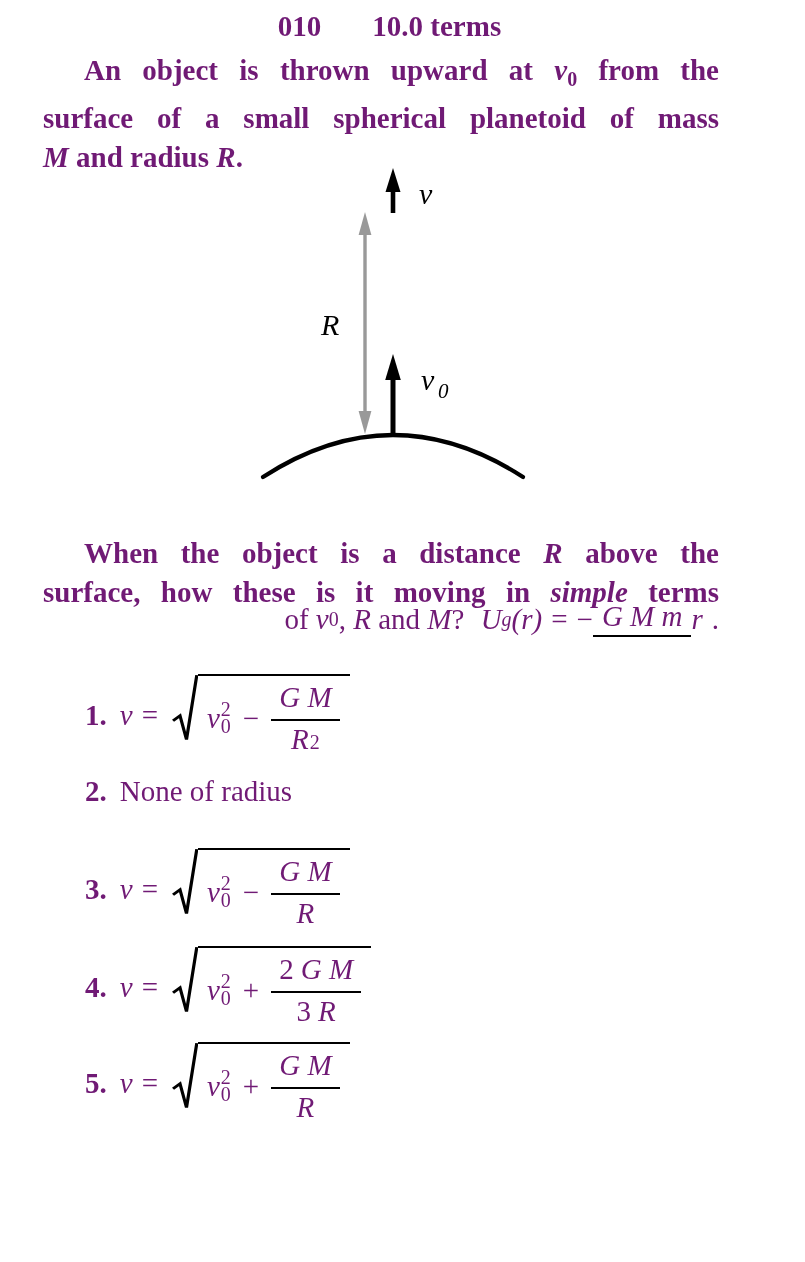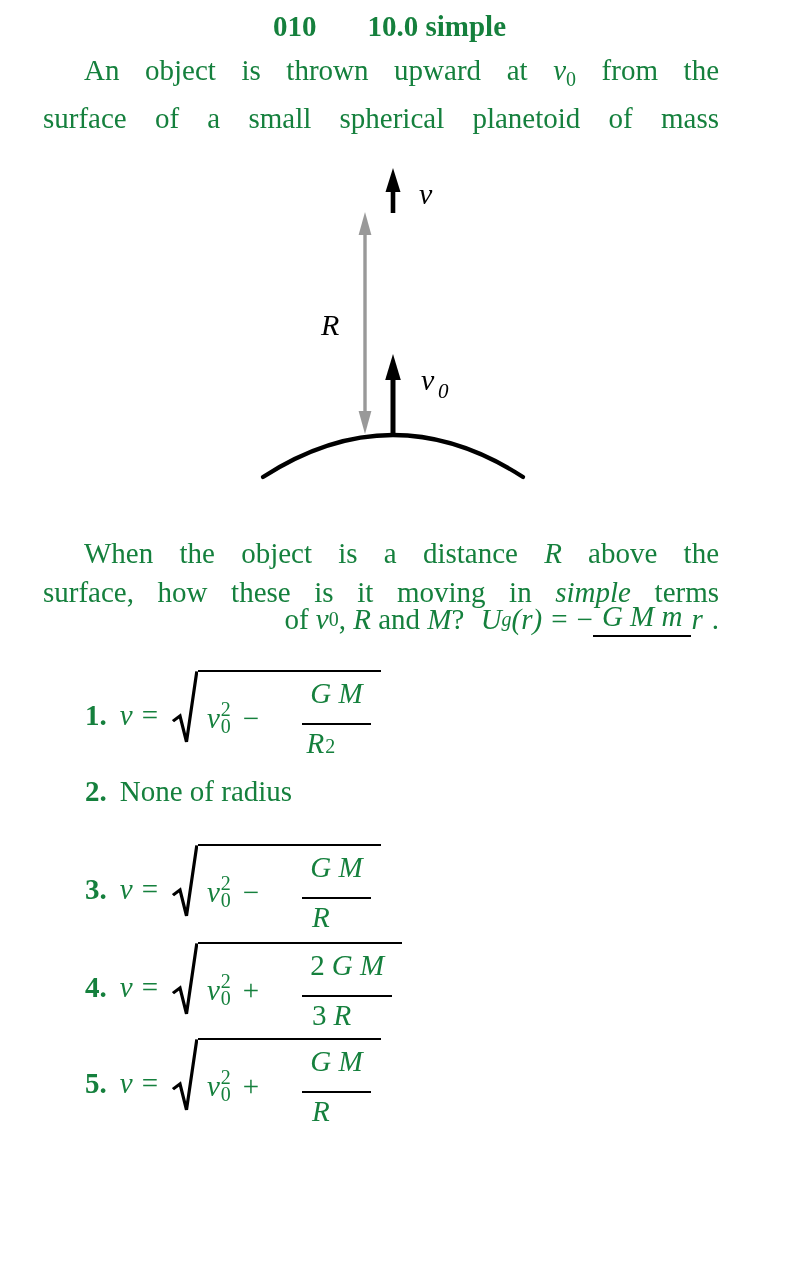--- a/index.html
+++ b/index.html
@@ -1,33 +1,33 @@
 <!DOCTYPE html>
 <html><head>
 <meta charset="utf-8">
 <style>
   html,body{margin:0;padding:0;background:#ffffff;}
   .page{
     position:relative;
     width:805px;height:1262px;
     background:#ffffff;
-    color:#15803d;
+    color:#701a75;
     font-family:"Liberation Serif", serif;
     font-size:29px;
     overflow:hidden;
   }
   
   .title{
     position:absolute;top:10px;left:0;width:779px;
     display:flex;justify-content:center;gap:51px;
     font-weight:bold;line-height:32px;
   }
   
   .para{position:absolute;left:43px;width:676px;}
-  .line{line-height:39px;white-space:nowrap;}
+  .line{line-height:39px;white-space:nowrap;font-weight:bold;}
   .jline{ text-align:justify; text-align-last:justify; white-space:normal; }
   .indent{padding-left:41px;}
   .m{font-style:italic;}
   .sub{font-size:20px;vertical-align:-6px;}
   
   .eq-line{
     position:absolute;left:43px;top:583px;height:72px;width:676px;
     display:flex;align-items:center;white-space:pre;justify-content:flex-end;
   }
   .frac{display:inline-flex;flex-direction:row;align-items:center;line-height:1.08;}
@@ -55,39 +55,40 @@
   }
   .v0sq{display:inline-flex;align-items:center;font-style:italic;}
   .stack{display:inline-flex;flex-direction:column;align-items:flex-start;
          font-size:20px;line-height:17px;margin-left:1px;}
   .stack .s-sup{font-style:normal;}
   .stack .s-sub{font-style:normal;}
   .op{margin:0 12px;}
   .coef{font-style:normal;margin-right:7px;}
   .vars{font-style:italic;}
   .fracnum{display:flex;align-items:baseline;justify-content:flex-end;
-           border-bottom:2.4px solid #000;padding:0 8px 14px 8px;align-self:stretch;margin-left:31px;}
+           border-bottom:2.4px solid #000;padding:0 8px 6px 8px;align-self:stretch;}
   .fracden{display:flex;align-items:baseline;justify-content:center;padding-top:3px;}
   .densup{font-size:20px;vertical-align:9px;margin-left:1px;font-style:normal;}
   .optfrac{display:inline-flex;flex-direction:column;align-items:center;line-height:1.05;}
   .opt-text{line-height:39px;}
 </style>
 </head>
 <body>
 
 <div class="page">
 
   <div class="title">
     <span>010</span>
-    <span>10.0 simple</span>
+    <span>10.0 terms</span>
   </div>
 
   <div class="para" style="top:51px;">
     <div class="line jline indent"><span>An object is thrown upward at </span><span class="m">v</span><span class="sub">0</span><span> from the</span></div>
     <div class="line jline"><span>surface of a small spherical planetoid of mass</span></div>
+    <div class="line"><span class="m">M</span><span> and radius </span><span class="m">R</span><span>.</span></div>
   </div>
 
   <svg class="figure" width="805" height="320" viewBox="0 0 805 320">
 
     <line x1="393" y1="48" x2="393" y2="23" stroke="#000" stroke-width="4.6"></line>
     <polygon points="393,3 385.5,27 400.5,27" fill="#000"></polygon>
     <text x="419" y="39">v</text>
 
     <line x1="365" y1="66" x2="365" y2="250" stroke="#999999" stroke-width="3.4"></line>
     <polygon points="365,47 358.6,70 371.4,70" fill="#999999"></polygon>

